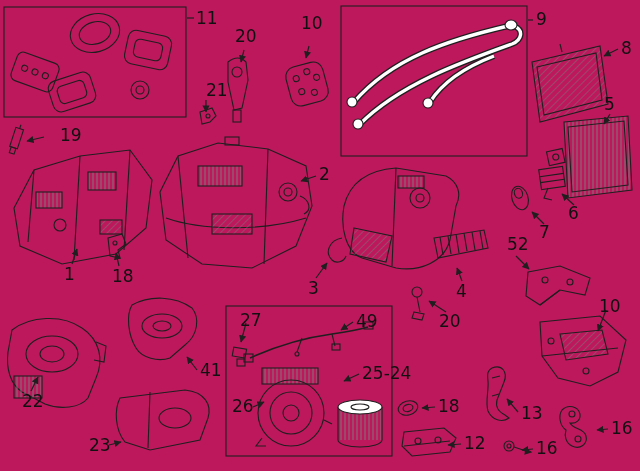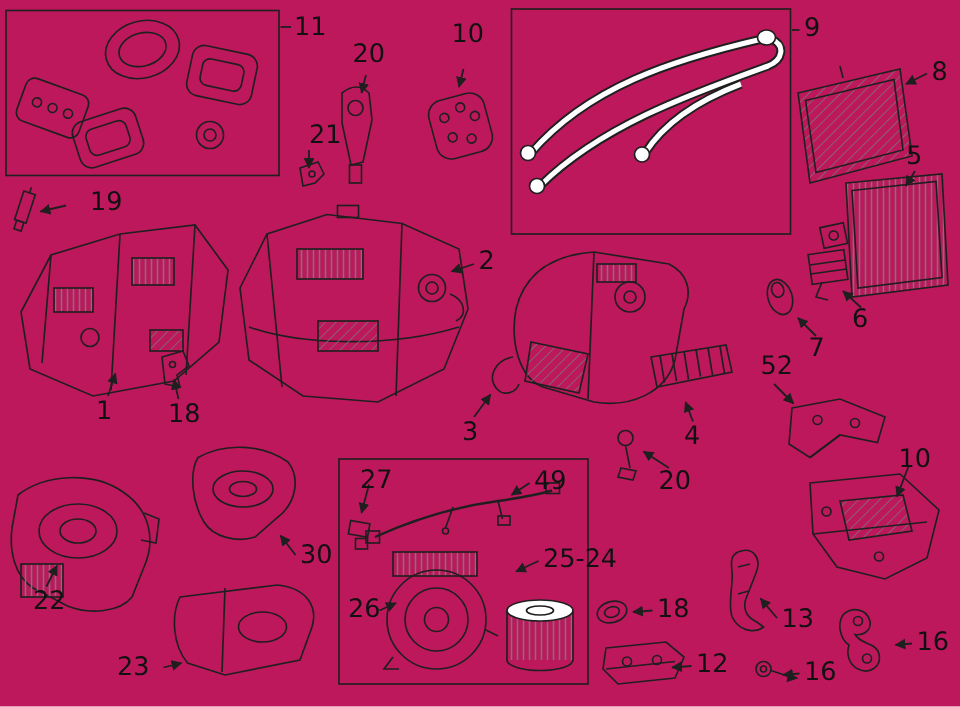--- a/index.html
+++ b/index.html
@@ -331,22 +331,22 @@
 <div class="callout" style="left:112px;top:268px">18</div>
 <div class="callout" style="left:308px;top:280px">3</div>
 <div class="callout" style="left:456px;top:283px">4</div>
 <div class="callout" style="left:439px;top:313px">20</div>
 <div class="callout" style="left:507px;top:236px">52</div>
 <div class="callout" style="left:599px;top:298px">10</div>
 <div class="callout" style="left:356px;top:313px">49</div>
 <div class="callout" style="left:240px;top:312px">27</div>
 <div class="callout" style="left:362px;top:365px">25-24</div>
 <div class="callout" style="left:232px;top:398px">26</div>
-<div class="callout" style="left:200px;top:362px">30</div>
+<div class="callout" style="left:200px;top:362px">41</div>
 <div class="callout" style="left:22px;top:393px">22</div>
-<div class="callout" style="left:78px;top:437px">23</div>
+<div class="callout" style="left:89px;top:437px">23</div>
 <div class="callout" style="left:438px;top:398px">18</div>
 <div class="callout" style="left:521px;top:405px">13</div>
 <div class="callout" style="left:464px;top:435px">12</div>
 <div class="callout" style="left:611px;top:420px">16</div>
 <div class="callout" style="left:536px;top:440px">16</div>
 
 </div>
 
 </body></html>

